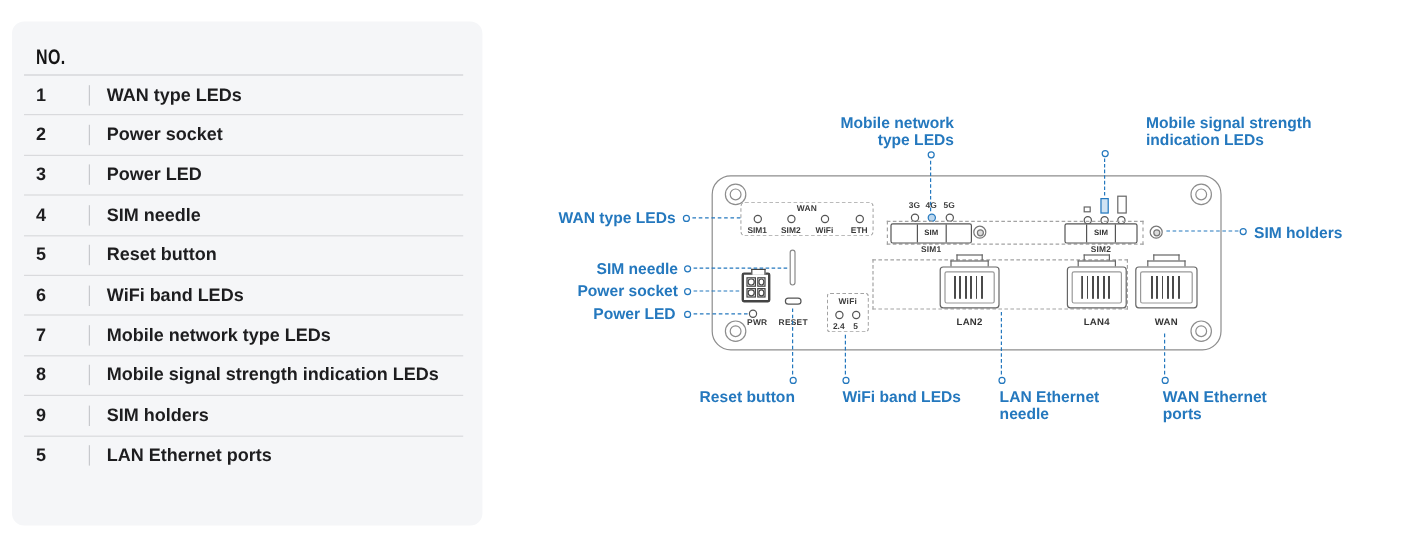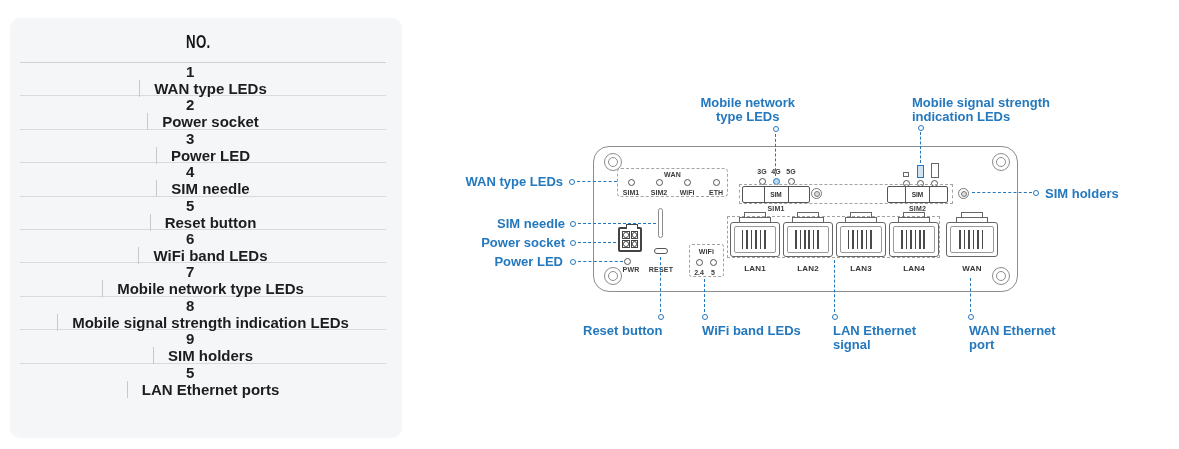--- a/index.html
+++ b/index.html
@@ -3,21 +3,21 @@
 <meta charset="utf-8">
 <style>
   html,body{margin:0;padding:0;background:#ffffff;}
   body{font-family:"Liberation Sans","DejaVu Sans",sans-serif;}
   #stage{position:relative;width:1179px;height:449px;background:#fff;overflow:hidden;
          --blue:#2478be;--gray:#8d8d8d;}
 
   
   .panel{position:absolute;left:10px;top:18px;width:392px;height:420px;background:#f5f6f8;
          border-radius:10px;box-sizing:border-box;padding:14px 16px 0 10px;}
-  .trow{display:flex;align-items:center;height:32.4px;border-bottom:1px solid #d9dadd;flex-direction:column;}
+  .trow{display:flex;align-items:center;height:32.4px;border-bottom:1px solid #d9dadd;}
   .trow:last-child{border-bottom:none;}
   .thead{height:30px;border-bottom:1px solid #cfd0d4;}
   .cell-no{width:44px;padding-left:10px;box-sizing:content-box;flex:none;
            font-size:15px;font-weight:700;color:#1d1d1f;}
   .cell-desc{flex:1;border-left:1px solid #c7c9cd;padding-left:14px;
              font-size:15px;font-weight:700;color:#1d1d1f;white-space:nowrap;}
   .cond{display:inline-block;transform:scaleX(.76);transform-origin:left center;
         font-size:17.5px;font-weight:700;letter-spacing:.4px;color:#141414;}
 
   
@@ -70,21 +70,21 @@
   .port .inner{margin:3px;height:25px;border:1px solid #999;border-radius:2px;
                display:flex;align-items:flex-start;justify-content:center;}
   .port .pins{width:26px;height:19px;margin-top:3px;
               background:repeating-linear-gradient(90deg,#4a4a4a 0 1.5px,transparent 1.5px 4.5px);}
   .plabel{position:absolute;top:52px;left:0;width:100%;text-align:center;
           font-size:8px;font-weight:700;color:#333;letter-spacing:.2px;}
 
   
   .callout{position:absolute;font-size:13px;font-weight:700;color:var(--blue);
            line-height:1.1;white-space:pre-line;}
-  .r{text-align:center;}
+  .r{text-align:right;}
   .bl-h{position:absolute;height:0;border-top:1.5px dashed var(--blue);}
   .bl-v{position:absolute;width:0;border-left:1.5px dashed var(--blue);}
   .ring{position:absolute;width:4px;height:4px;border:1.5px solid var(--blue);border-radius:50%;background:#fff;}
 </style>
 </head>
 <body>
 
 <div id="stage" style="--blue: #2478be; --gray: #8d8d8d;">
 
   <div class="panel">
@@ -213,50 +213,30 @@
       <div class="led"></div>
       <div class="dlabel2">2.4</div>
     </div>
   <div class="ledcol" style="left:699px;top:259px;">
       <div class="led"></div>
       <div class="dlabel2">5</div>
     </div>
 
   <div class="gdash" style="left:727px;top:216px;width:213px;height:42px;"></div>
 
-  <div class="port" style="left:730px;">
-    <div class="latch"></div>
-      <div class="latch2"></div>
-    <div class="jack">
-        <div class="inner">
-          <div class="pins"></div>
-        </div>
-      </div>
-    <div class="plabel">LAN1</div>
-  </div>
   <div class="port" style="left:783px;text-decoration:underline;">
     <div class="latch"></div>
       <div class="latch2"></div>
     <div class="jack">
         <div class="inner">
           <div class="pins"></div>
         </div>
       </div>
     <div class="plabel">LAN2</div>
   </div>
-  <div class="port" style="left:836px;">
-    <div class="latch"></div>
-      <div class="latch2"></div>
-    <div class="jack">
-        <div class="inner">
-          <div class="pins"></div>
-        </div>
-      </div>
-    <div class="plabel">LAN3</div>
-  </div>
   <div class="port" style="left:889px;">
     <div class="latch"></div>
       <div class="latch2"></div>
     <div class="jack">
         <div class="inner">
           <div class="pins"></div>
         </div>
       </div>
     <div class="plabel">LAN4</div>
   </div>
@@ -291,33 +271,33 @@
   <div class="ring" style="left:657.5px;top:314px;"></div>
   <div class="callout" style="left:583px;top:324px;">Reset button</div>
 
   <div class="bl-v" style="left:704px;top:279px;height:33px;"></div>
   <div class="ring" style="left:701.5px;top:314px;"></div>
   <div class="callout" style="left:702px;top:324px;">WiFi band LEDs</div>
 
   <div class="bl-v" style="left:834px;top:260px;height:52px;"></div>
   <div class="ring" style="left:831.5px;top:314px;"></div>
   <div class="callout" style="left:833px;top:324px;">LAN Ethernet
-signal</div>
+needle</div>
 
   <div class="bl-v" style="left:970px;top:278px;height:34px;"></div>
   <div class="ring" style="left:967.5px;top:314px;"></div>
   <div class="callout" style="left:969px;top:324px;">WAN Ethernet
-port</div>
+ports</div>
 
   <div class="callout r" style="right:384px;top:96px;">Mobile network
 type LEDs</div>
   <div class="ring" style="left:772.5px;top:126px;"></div>
   <div class="bl-v" style="left:775px;top:134px;height:42px;"></div>
 
-  <div class="callout" style="left:912px;top:96px;">Mobile signal strength
+  <div class="callout" style="left:955px;top:96px;">Mobile signal strength
 indication LEDs</div>
   <div class="ring" style="left:917.5px;top:125px;"></div>
   <div class="bl-v" style="left:920px;top:132px;height:31px;"></div>
 
   <div class="bl-h" style="left:972px;top:192px;width:60px;"></div>
   <div class="ring" style="left:1033px;top:190px;"></div>
   <div class="callout" style="left:1045px;top:187px;">SIM holders</div>
 
 </div>
 

